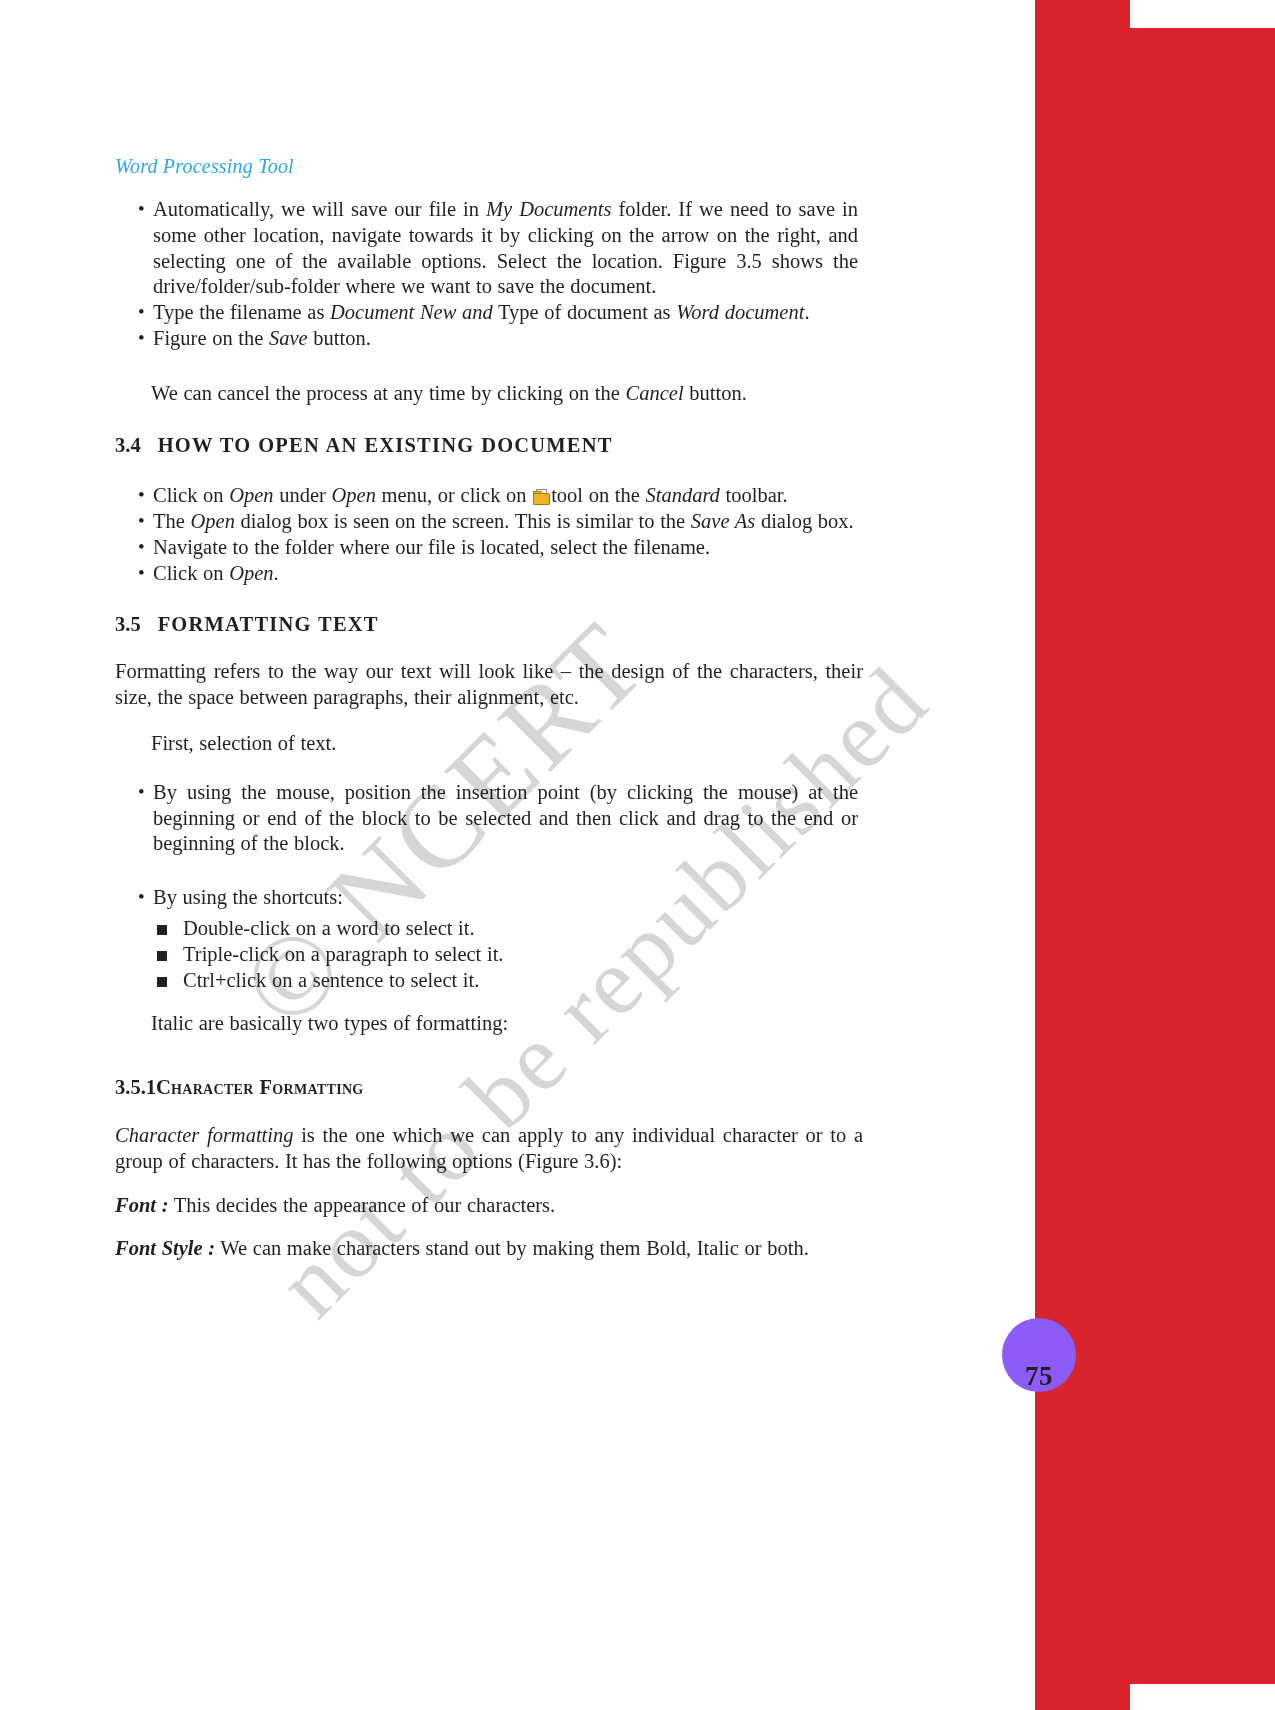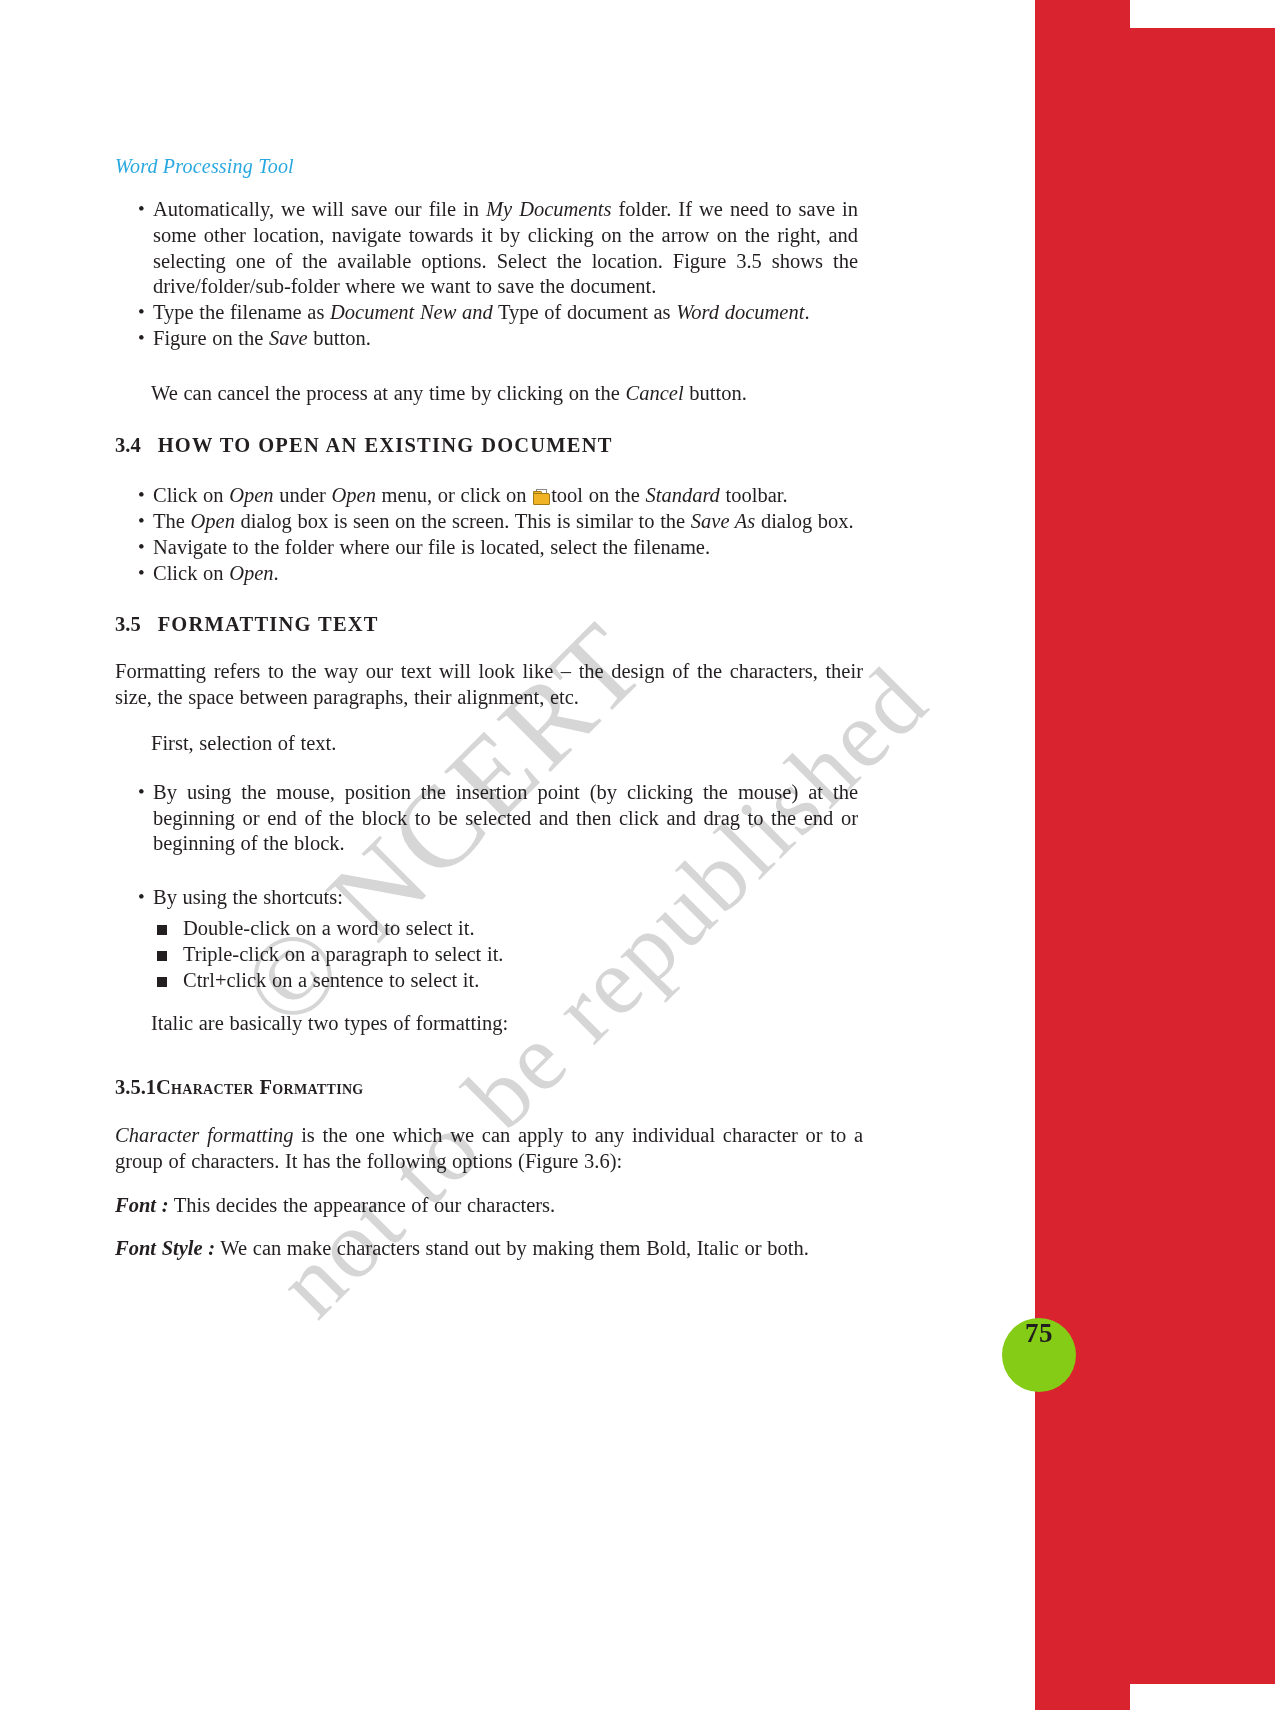--- a/index.html
+++ b/index.html
@@ -51,23 +51,23 @@
   }
 
   
   .page-number-badge {
     position: absolute;
     top: 1318px;
     left: 1002px;
     width: 74px;
     height: 74px;
     border-radius: 50%;
-    background: #84cc16;
+    background: #8b5cf6;
     display: flex;
-    align-items: flex-start;
+    align-items: flex-end;
     justify-content: center;
   }
   .page-number-badge span {
     font-family: "Liberation Serif", "DejaVu Serif", serif;
     font-size: 27px;
     font-weight: bold;
     color: #231f20;
     letter-spacing: 0.5px;
   }
 

